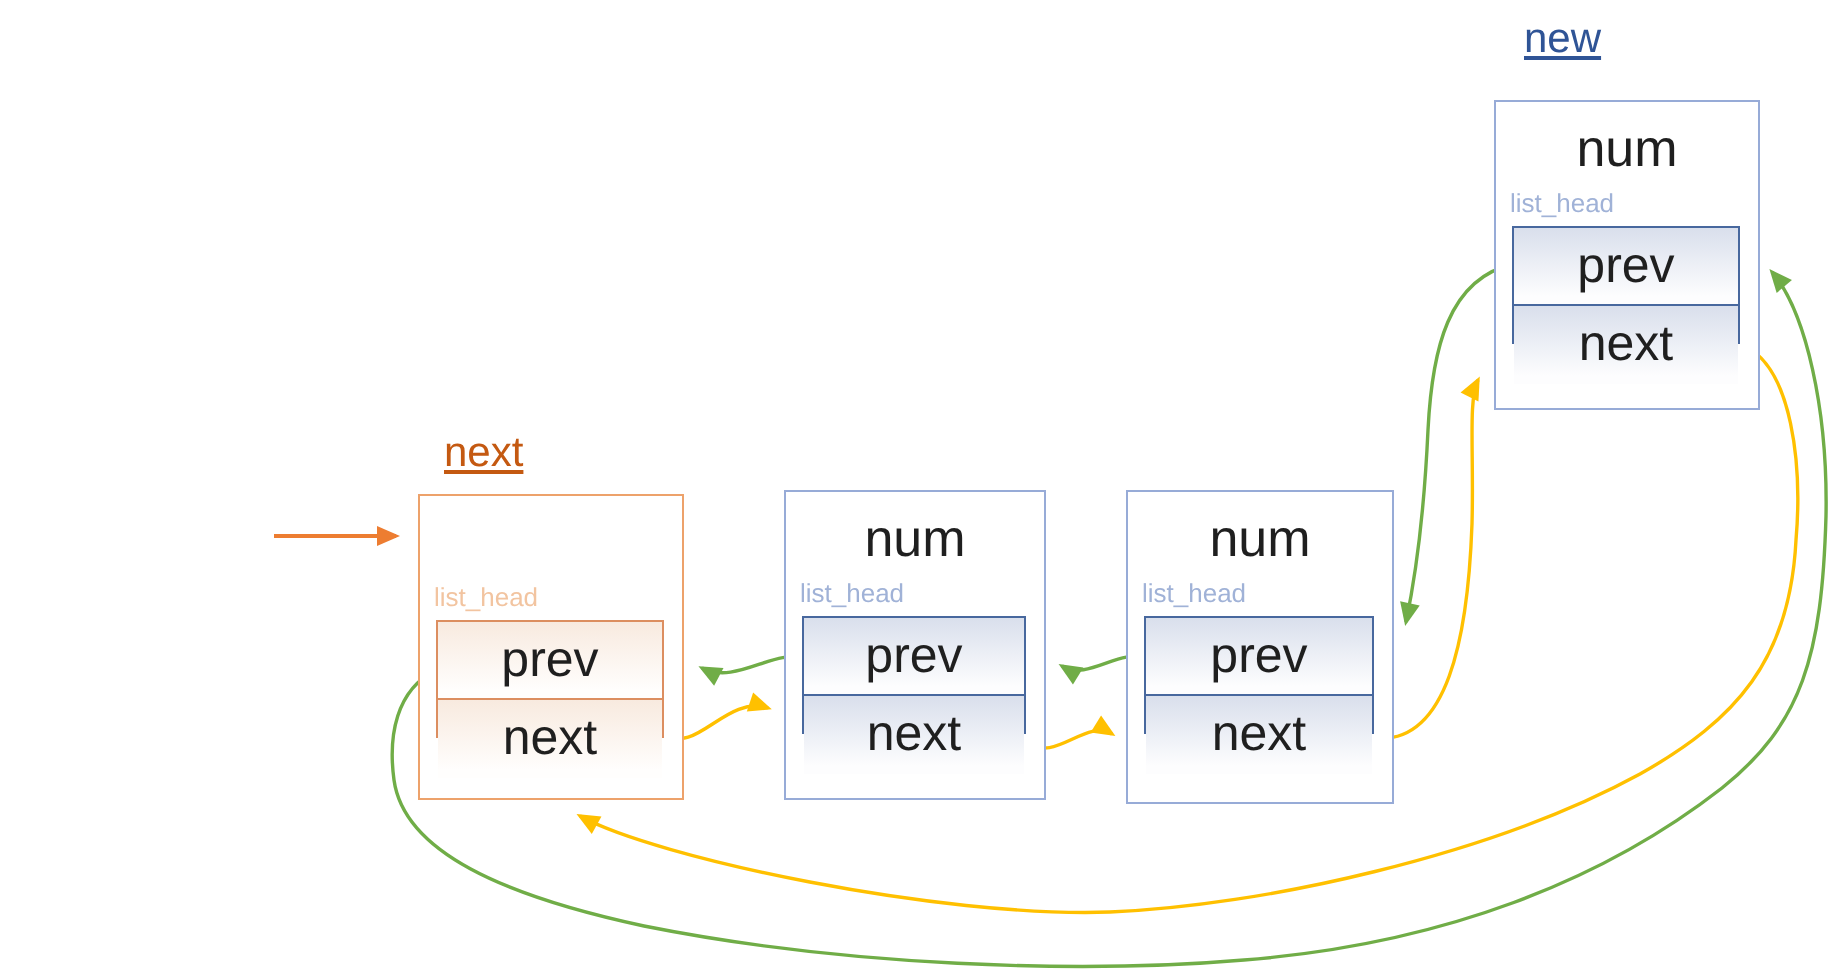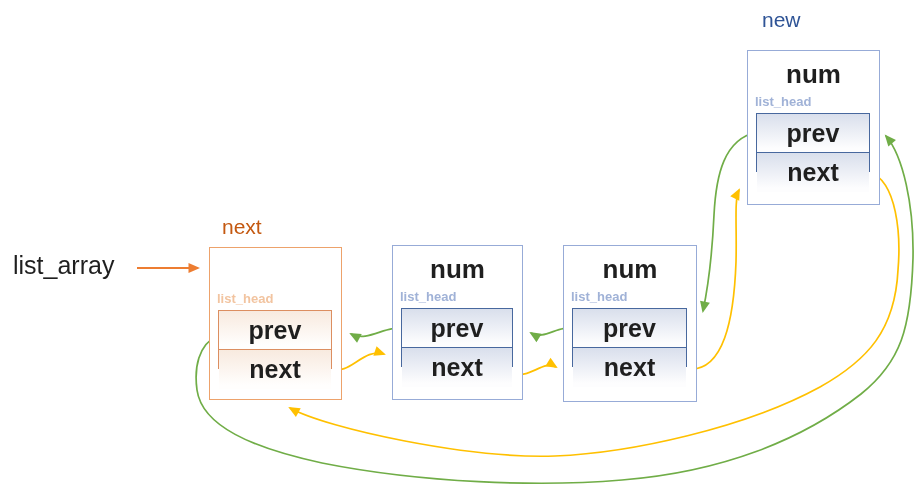--- a/index.html
+++ b/index.html
@@ -2,24 +2,24 @@
 <html><head>
 <meta charset="utf-8">
 <style>
   html,body{margin:0;padding:0;background:#ffffff;}
   .canvas{
     position:relative;width:917px;height:488px;background:#ffffff;overflow:hidden;
     font-family:"Liberation Sans", sans-serif;
   }
   .free-label{position:absolute;color:#1f1f1f;white-space:nowrap;}
   .lbl-list-array{left:13px;top:251px;font-size:25px;}
-  .node-tag{position:absolute;font-size:21px;}
+  .node-tag{position:absolute;font-size:21px;text-decoration:underline;}
   .tag-head{left:222px;top:215px;color:#C45911;}
   .tag-new{left:762px;top:8px;color:#2F5496;}
-  .node{position:absolute;background:#ffffff;box-sizing:border-box;font-weight:bold;}
+  .node{position:absolute;background:#ffffff;box-sizing:border-box;}
   .node.blue{border:1.4px solid #97ABD7;}
   .node.orange{border:1.4px solid #EDA26B;}
   .node-title{position:absolute;top:6px;left:0;right:0;text-align:center;
     font-size:26px;color:#1f1f1f;line-height:34px;}
   .struct-label{position:absolute;top:43px;left:7px;font-size:13px;line-height:16px;}
   .node.blue .struct-label{color:#A0B2D7;}
   .node.orange .struct-label{color:#F2C4A0;}
   .inner{position:absolute;left:8px;right:9px;top:62px;height:59px;box-sizing:border-box;}
   .node.blue .inner{border:1.3px solid #48689E;}
   .node.orange .inner{border:1.3px solid #DC8E60;}
@@ -61,21 +61,20 @@
 
     <path d="M687,369 C724,373 734,318 736,262 C737,226 734,200 739,190" stroke="#FFC000" stroke-width="1.7" fill="none" marker-end="url(#ah-yellow)"></path>
 
     <path d="M757,132 C724,139 716,175 714,215 C712,258 707,292 703,311" stroke="#70AD47" stroke-width="1.7" fill="none" marker-end="url(#ah-green)"></path>
 
     <path d="M870,172 C897,182 901,235 898,270 C895,330 868,360 820,387 C745,428 630,453 555,456 C470,459 328,429 290,408" stroke="#FFC000" stroke-width="1.7" fill="none" marker-end="url(#ah-yellow)"></path>
 
     <path d="M218,335 C198,345 194,368 197,390 C202,426 252,448 322,463 C422,483 540,487 622,480 C722,472 802,440 861,394 C901,362 911,328 913,258 C914,205 903,156 886,136" stroke="#70AD47" stroke-width="1.7" fill="none" marker-end="url(#ah-green)"></path>
   </svg>
 
-  <div class="free-label lbl-list-array">list_array</div>
 
   <div class="node-tag tag-head">next</div>
   <div class="node-tag tag-new">new</div>
 
   <div class="node orange" style="left:209px;top:247px;width:133px;height:153px;">
     <div class="struct-label">list_head</div>
     <div class="inner">
       <div class="cell">prev</div>
       <div class="cell">next</div>
     </div>

